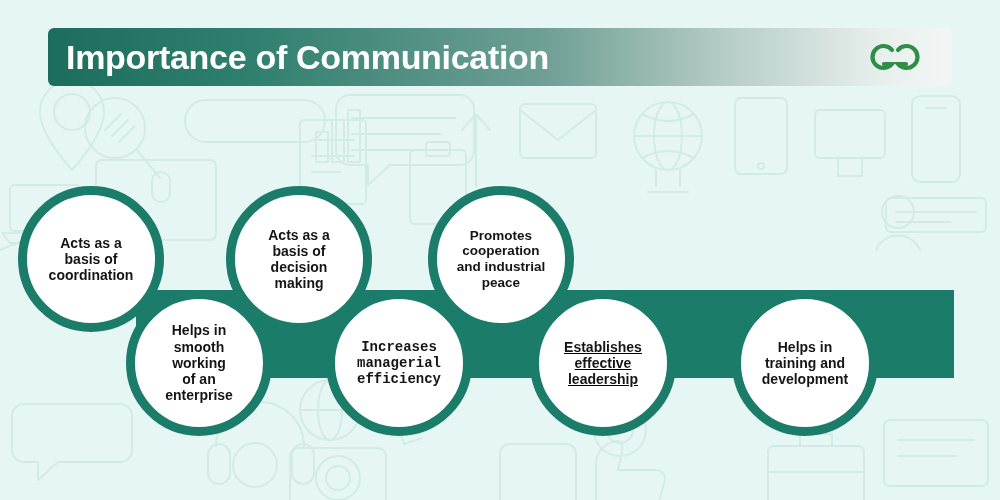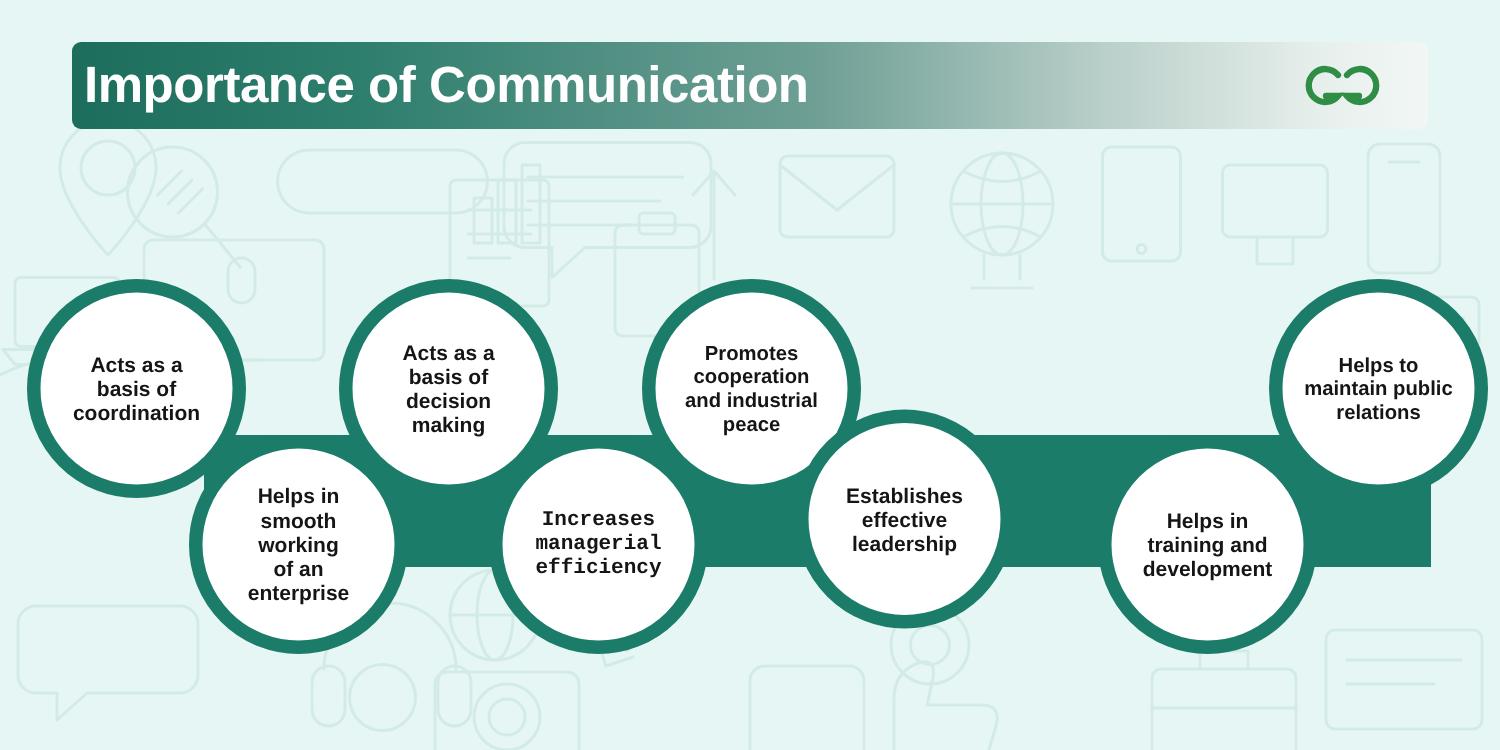--- a/index.html
+++ b/index.html
@@ -18,21 +18,21 @@
   
   .header{
     position:absolute;left:48px;top:28px;width:904px;height:58px;
     border-radius:6px;
     background:linear-gradient(to right,#1d6d5d 0%,#2f7f6e 22%,#6f9f95 55%,#b9cfc9 76%,#e7efec 92%,#f2f7f5 100%);
     z-index:5;
     display:flex;align-items:center;
   }
   .header-title{
     color:#ffffff;font-size:34px;font-weight:bold;
-    letter-spacing:-0.3px;margin-left:8px;white-space:nowrap;
+    letter-spacing:-0.3px;margin-left:18px;white-space:nowrap;
     line-height:58px;
   }
   .logo{
     position:absolute;right:26px;top:50%;transform:translateY(-50%);
     width:62px;height:34px;
   }
   .connector{
     position:absolute;background:#1a7c69;z-index:8;
   }
   .circle{
@@ -204,32 +204,27 @@
 efficiency</span>
   </div>
 
   <div class="circle top" style="left:428px;top:186px;width:146px;height:146px;">
     <span class="circle-label s-13">Promotes
 cooperation
 and industrial
 peace</span>
   </div>
 
-  <div class="circle bottom" style="left:530px;top:273px;width:146px;height:146px;">
+  <div class="circle bottom" style="left:530px;top:290px;width:146px;height:146px;text-decoration:underline;">
     <span class="circle-label s-14">Establishes
 effective
 leadership</span>
   </div>
 
 
   <div class="circle bottom" style="left:732px;top:290px;width:146px;height:146px;">
     <span class="circle-label s-14">Helps in
 training and
 development</span>
   </div>
 
-  <div class="circle top" style="left:846px;top:186px;width:146px;height:146px;">
-    <span class="circle-label s-13">Helps to
-maintain public
-relations</span>
-  </div>
 
 </div>
 
 </body></html>

